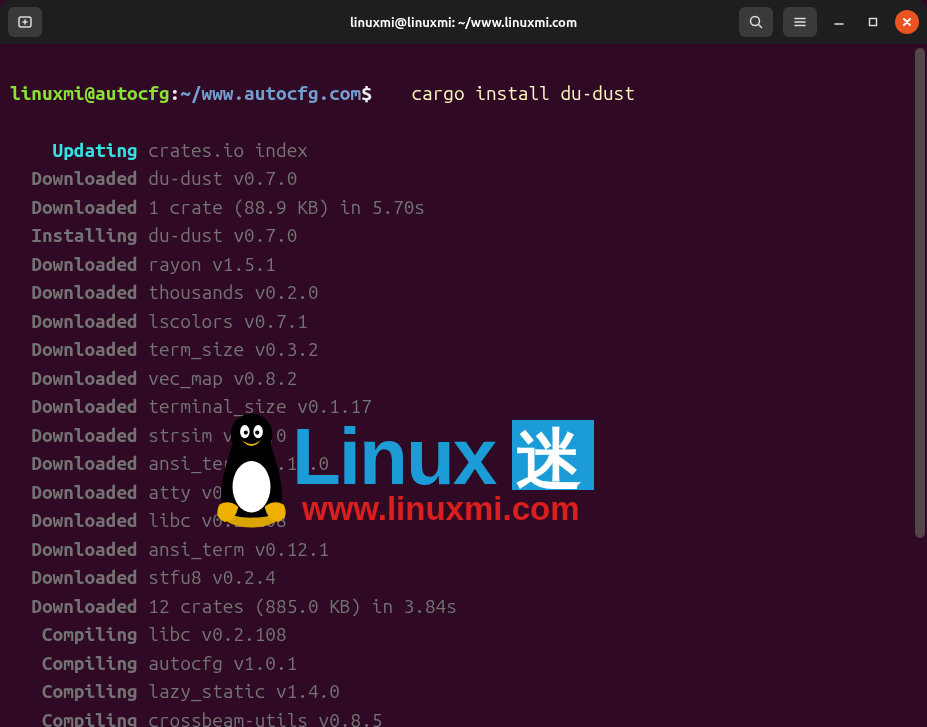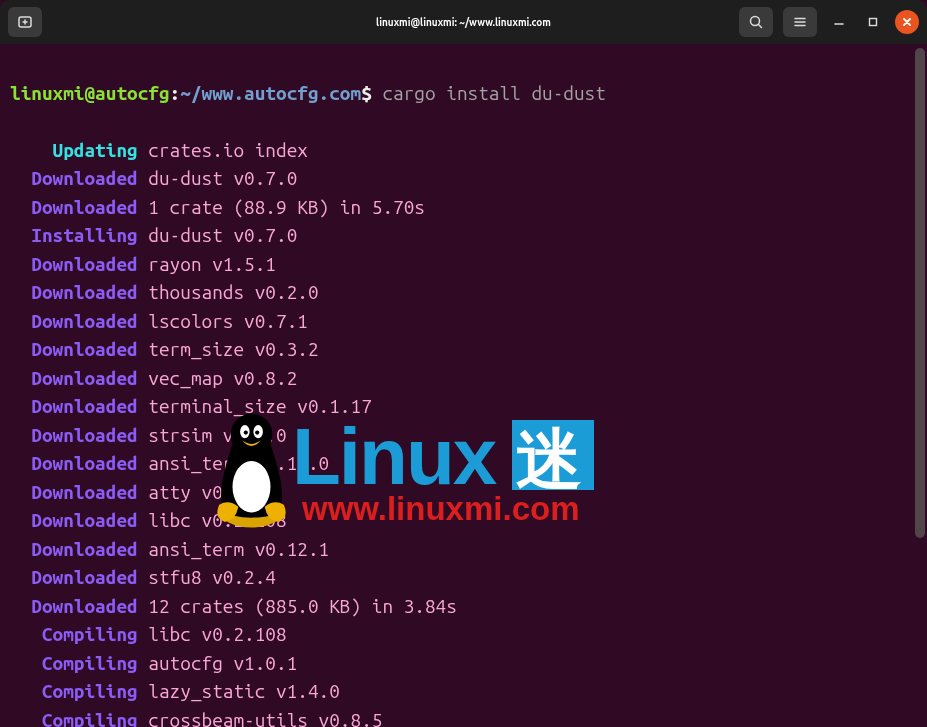--- a/index.html
+++ b/index.html
@@ -20,21 +20,21 @@
       height: 44px;
       background: #1e1e1e;
       display: flex;
       align-items: center;
       justify-content: space-between;
       padding: 0 8px;
       border-top-left-radius: 10px;
       border-top-right-radius: 10px;
       color: #dcdcdc;
       font-family: "Ubuntu", sans-serif;
-      font-size: 10px;
+      font-size: 13px;
       font-weight: bold;
     }
     .titlebar-left {
       display: flex;
       align-items: center;
       gap: 8px;
     }
     .tb-btn {
       width: 34px;
       height: 30px;
@@ -75,25 +75,25 @@
     .terminal {
       padding: 6px 10px 0 10px;
       color: #eeeeec;
       line-height: 1.5;
       white-space: pre;
       position: relative;
     }
     .prompt-user { color: #8ae234; font-weight: bold; }
     .prompt-path { color: #729fcf; font-weight: bold; }
     .prompt-dollar { color: #eeeeec; font-weight: bold; }
-    .cmd { color: #a3a3a3; }
+    .cmd { color: #fef9c3; margin-left: 29px; }
     .status { font-weight: bold; }
-    .status.green { color: #8b5cf6; margin-top: 18px; }
+    .status.green { color: #737373; margin-top: 18px; }
     .status.cyan { color: #34e2e2; margin-top: 15px; }
-    .msg { color: #f9a8d4; }
+    .msg { color: #737373; }
     .row { display: block; }
     .scrollbar {
       position: absolute;
       right: 2px;
       top: 48px;
       width: 10px;
       height: 490px;
       background: #524549;
       border-radius: 5px;
     }

